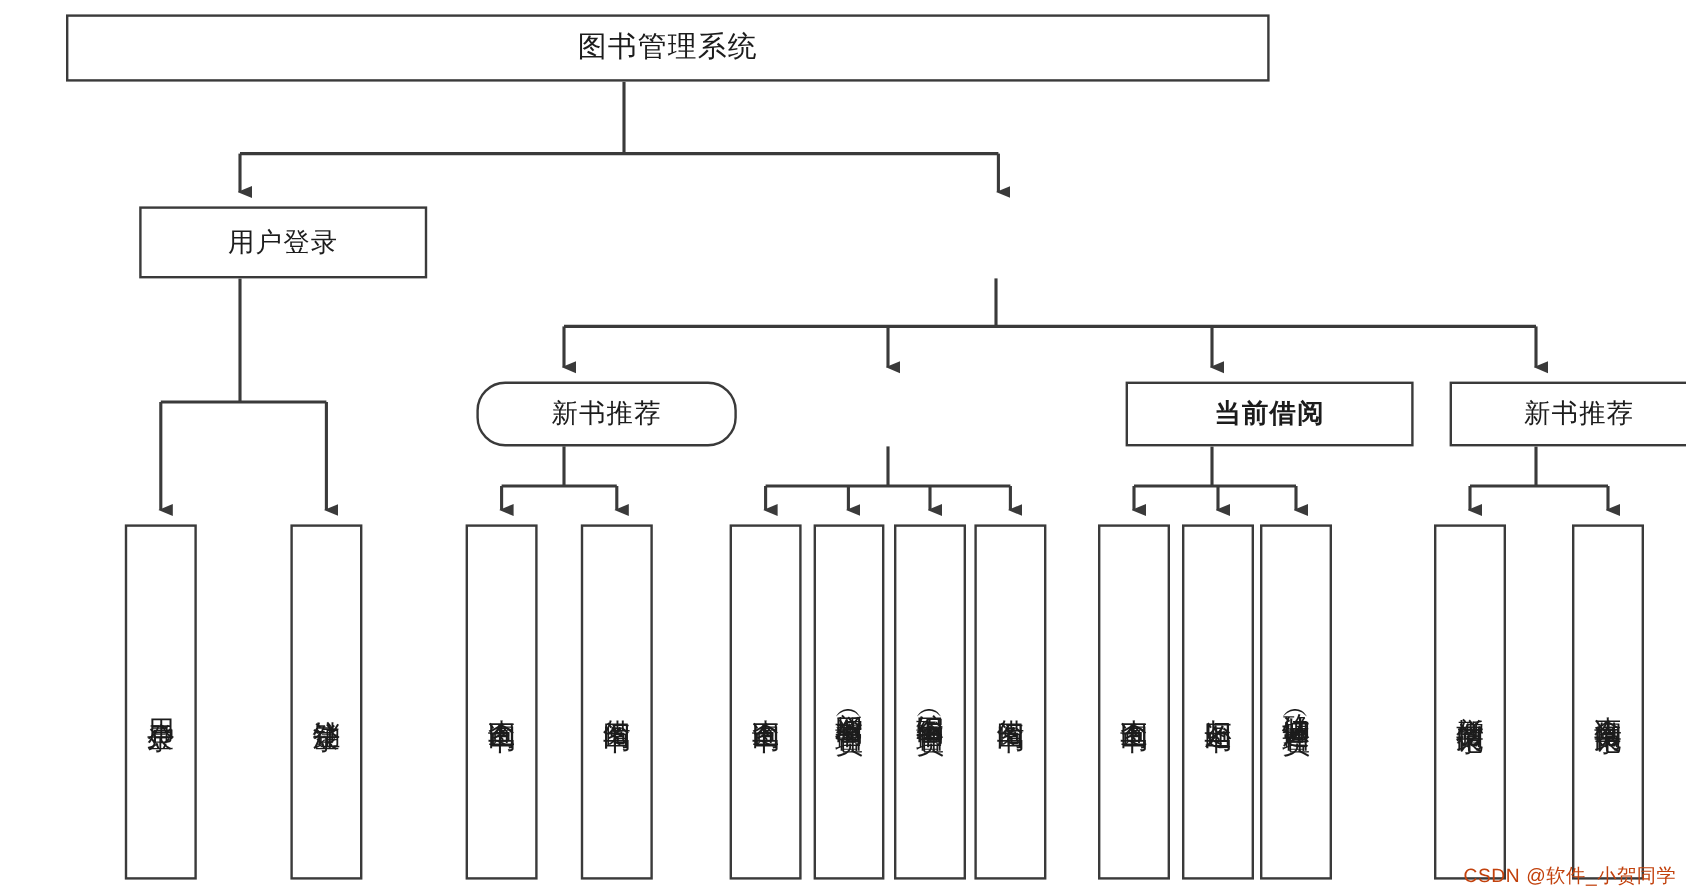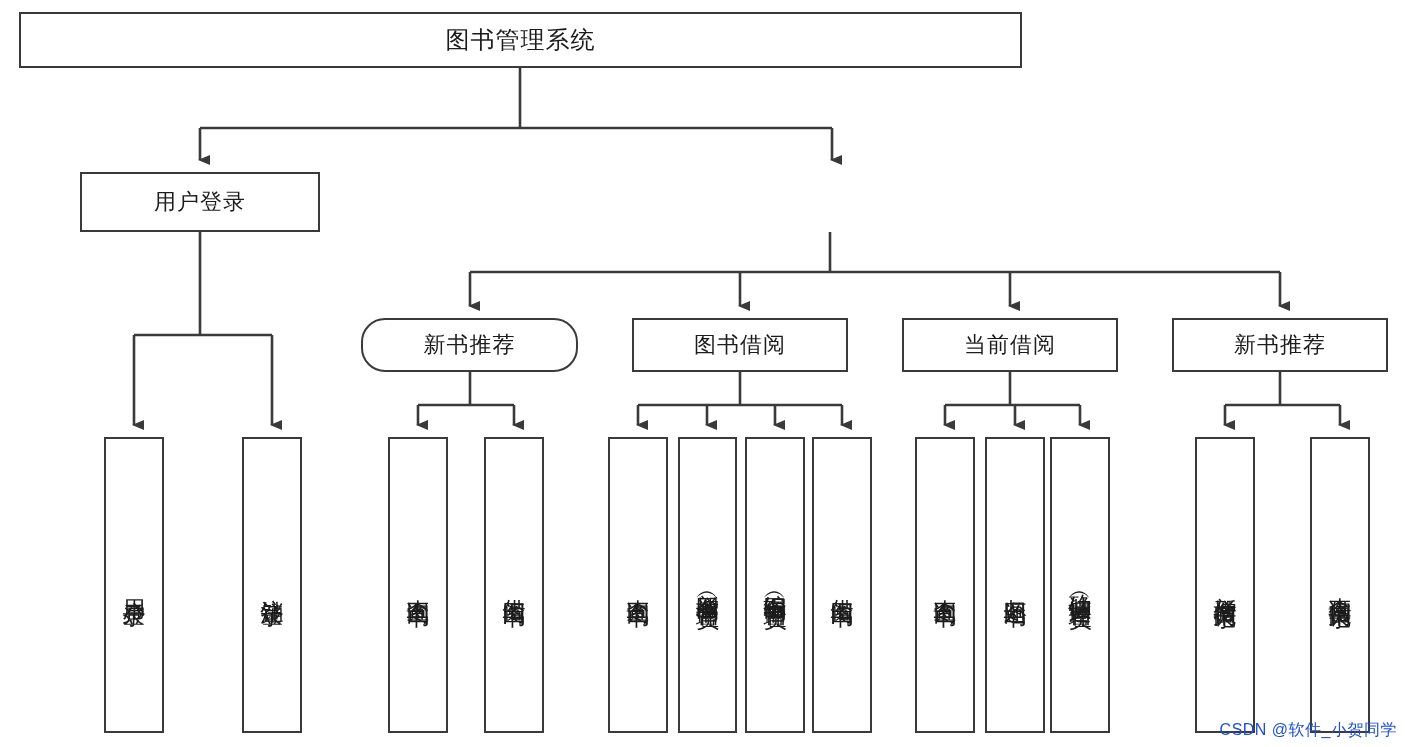--- a/index.html
+++ b/index.html
@@ -1,23 +1,23 @@
 <!DOCTYPE html>
 <html><head>
 <meta charset="utf-8">
 <style>
   html,body{margin:0;padding:0;background:#ffffff;}
   body{width:1405px;height:747px;overflow:hidden;font-family:"Liberation Sans","DejaVu Sans",sans-serif;}
   #stage{position:relative;width:1405px;height:747px;background:#fff;}
   svg.lines{position:absolute;left:0;top:0;width:1405px;height:747px;pointer-events:none;}
   .node{position:absolute;box-sizing:border-box;background:#ffffff;border:2.5px solid #3a3a3a;display:flex;align-items:center;justify-content:center;color:#1c1c1c;}
-  .node.horiz{font-size:22px;letter-spacing:1px;line-height:1.1;}
+  .node.horiz{font-size:22px;letter-spacing:1px;line-height:1.1;margin-left:36px;}
   .node.vert{writing-mode:vertical-rl;text-orientation:upright;font-size:23px;line-height:1.18;letter-spacing:2px;padding:10px 0;align-items:center;justify-content:center;}
   .node.title{font-size:24px;letter-spacing:1px;}
-  .wm{position:absolute;right:8px;bottom:6px;color:#1d4ed8;font-size:16px;letter-spacing:.5px;white-space:nowrap;font-family:"Liberation Sans","DejaVu Sans",sans-serif;text-align:center;}
+  .wm{position:absolute;right:8px;bottom:6px;color:#c2410c;font-size:16px;letter-spacing:.5px;white-space:nowrap;font-family:"Liberation Sans","DejaVu Sans",sans-serif;text-align:center;}
 </style>
 </head>
 <body>
 
 <div id="stage">
 
   <svg class="lines" viewBox="0 0 1405 747">
     <defs>
       <marker id="ah" markerWidth="12" markerHeight="12" refX="5" refY="10" orient="auto" markerUnits="userSpaceOnUse">
         <path d="M0,0 L10,0 L5,12 Z" fill="#3a3a3a"></path>
@@ -65,22 +65,21 @@
       <path d="M1225,405 L1225,425" marker-end="url(#ah)"></path>
       <path d="M1340,405 L1340,425" marker-end="url(#ah)"></path>
     </g>
   </svg>
 
   <div class="node horiz title" style="left:19px;top:12px;width:1003px;height:56px;">图书管理系统</div>
 
   <div class="node horiz" style="left:80px;top:172px;width:240px;height:60px;">用户登录</div>
 
   <div class="node horiz" style="left:361px;top:318px;width:217px;height:54px;border-radius:24px;">新书推荐</div>
-  <div class="node horiz" style="left:632px;top:318px;width:216px;height:54px;">图书借阅</div>
-  <div class="node horiz" style="left:902px;top:318px;width:216px;height:54px;">当前借阅</div>
+  <div class="node horiz" style="left:902px;top:318px;width:240px;height:54px;font-weight:bold;">当前借阅</div>
   <div class="node horiz" style="left:1172px;top:318px;width:216px;height:54px;">新书推荐</div>
 
   <div class="node vert" style="left:104px;top:437px;width:60px;height:296px;">用户登录</div>
   <div class="node vert" style="left:242px;top:437px;width:60px;height:296px;">注销登录</div>
   <div class="node vert" style="left:388px;top:437px;width:60px;height:296px;">查询图书</div>
   <div class="node vert" style="left:484px;top:437px;width:60px;height:296px;">借阅图书</div>
   <div class="node vert" style="left:608px;top:437px;width:60px;height:296px;">查询图书</div>
   <div class="node vert" style="left:678px;top:437px;width:59px;height:296px;">新增图书（管理员）</div>
   <div class="node vert" style="left:745px;top:437px;width:60px;height:296px;">编辑图书（管理员）</div>
   <div class="node vert" style="left:812px;top:437px;width:60px;height:296px;">借阅图书</div>

